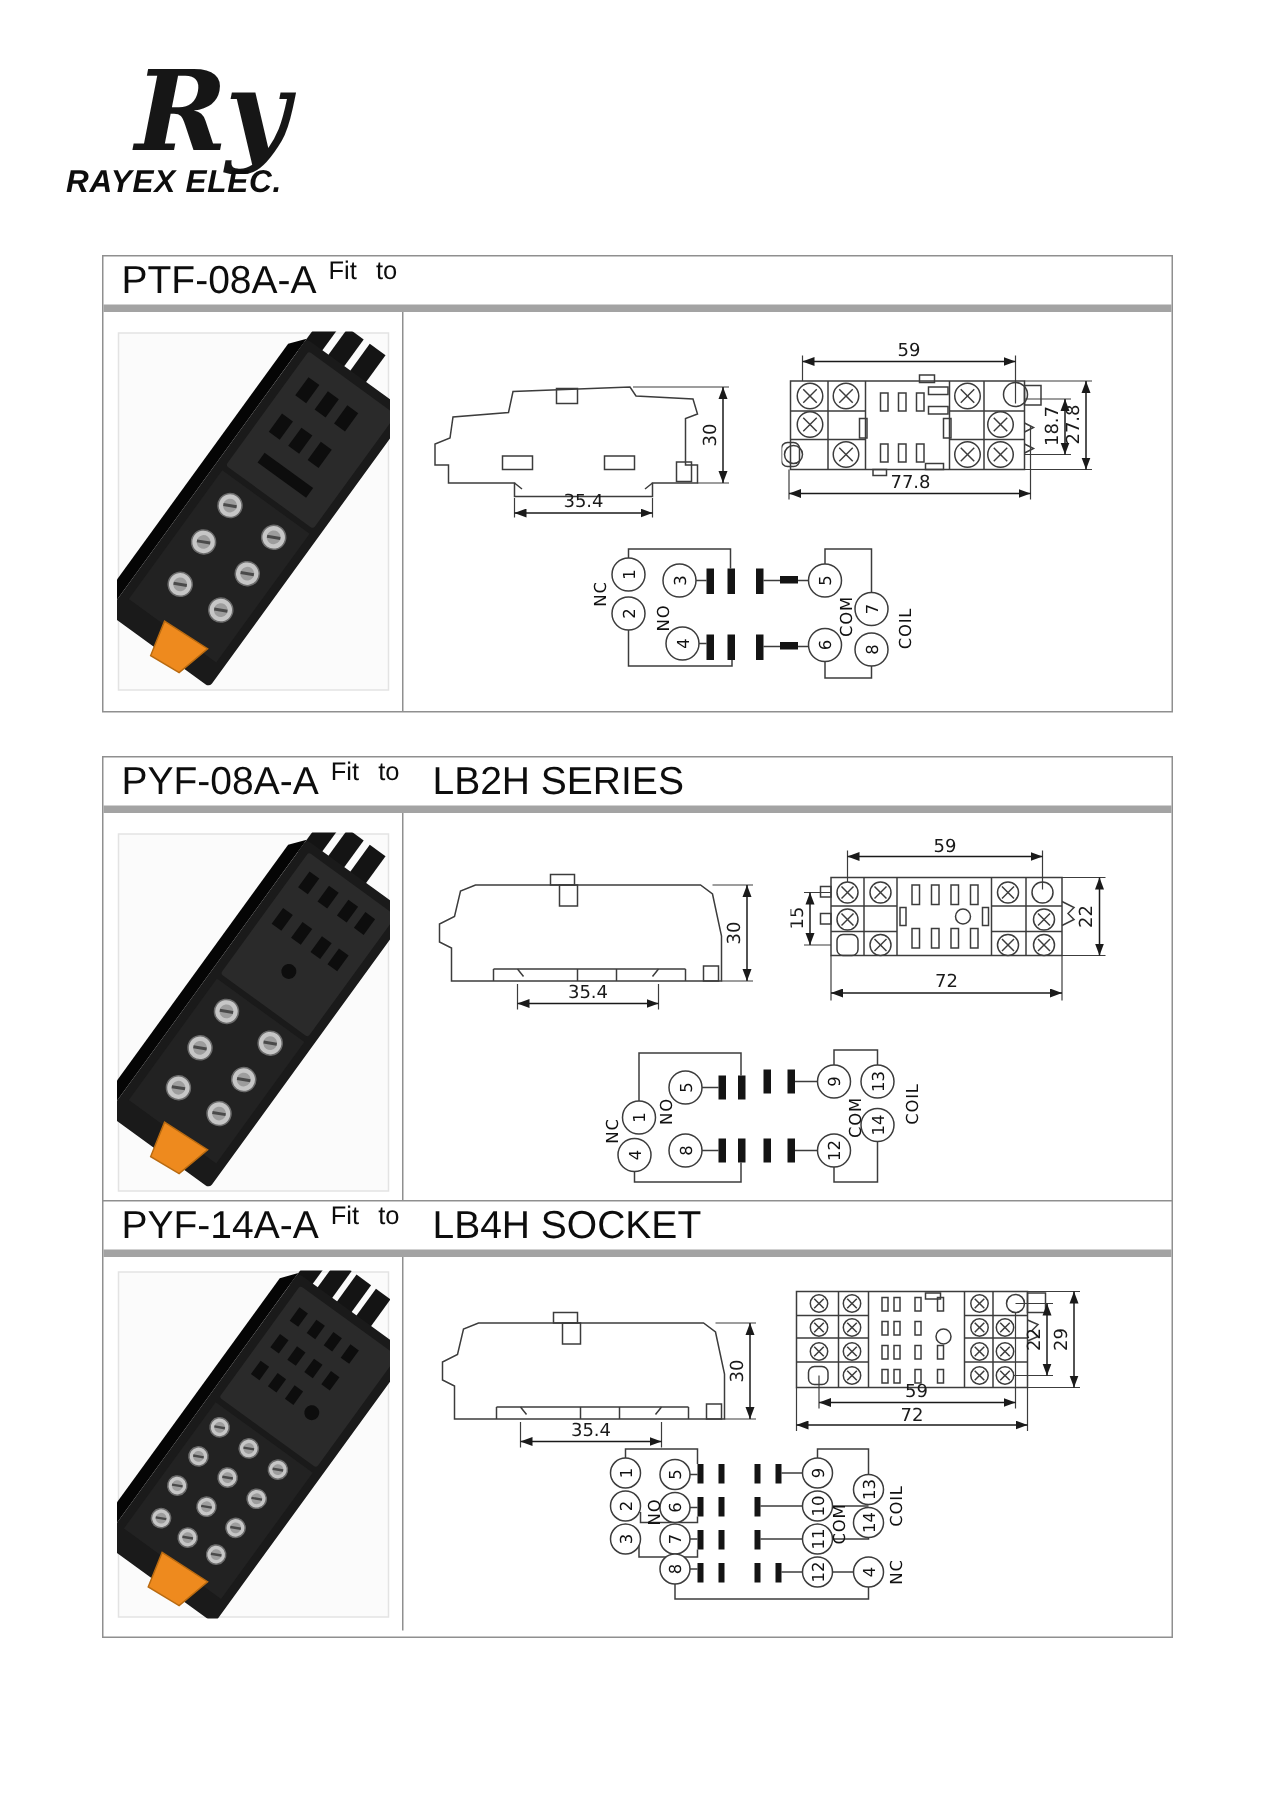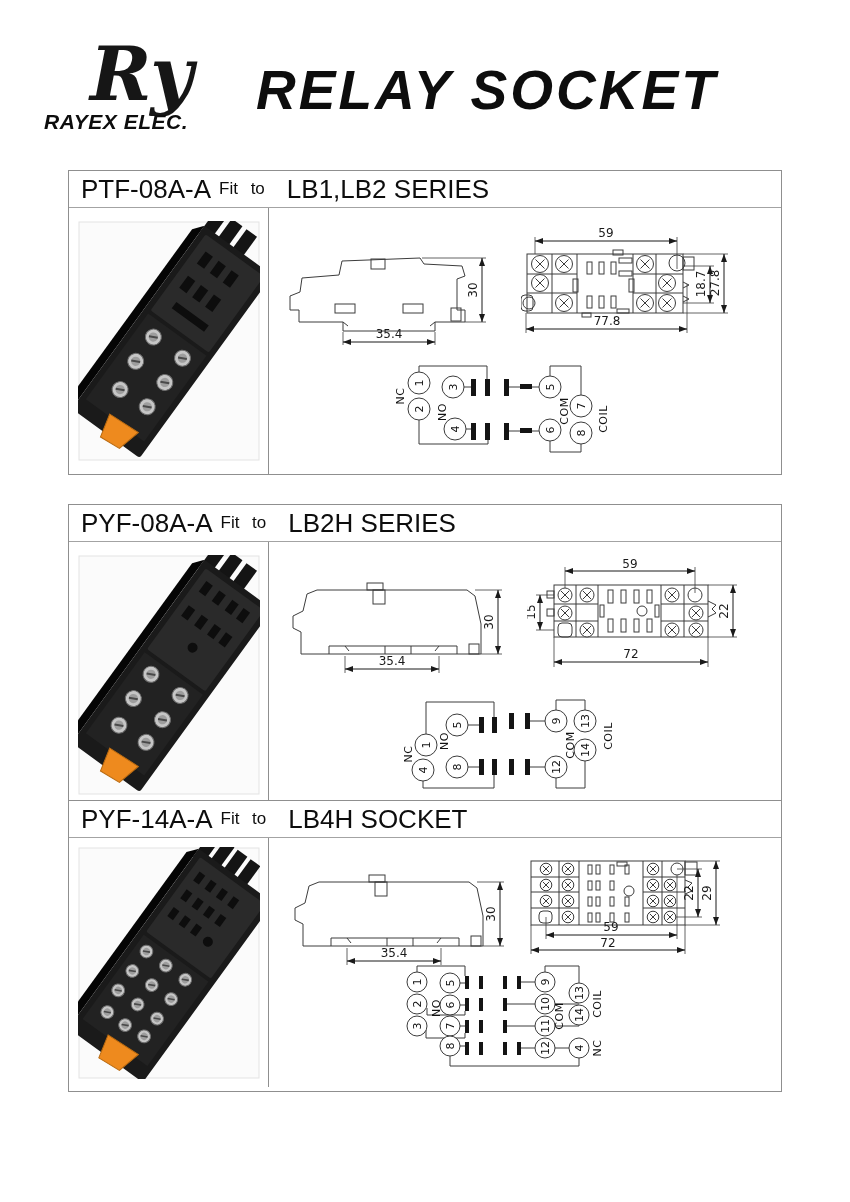--- a/index.html
+++ b/index.html
@@ -9,21 +9,21 @@
   svg{display:block}
   svg text{font-family:"DejaVu Sans",sans-serif}
   .dim{font-size:12px;fill:#1a1a1a}
   .pin{font-size:11px;fill:#111}
   .clab{font-size:11px;fill:#111;letter-spacing:.5px}
   
   .logo-company{left:44px;top:110px;font-size:21px;font-weight:bold;font-style:italic;letter-spacing:.5px}
   .page-title{left:256px;top:58px;margin:0;font-size:55px;font-weight:bold;font-style:italic;letter-spacing:3px;white-space:nowrap}
   
   .section{position:absolute;left:68px;width:714px;border:1px solid #8f8f8f;background:#fff;box-sizing:border-box}
-  .sec-title{height:37px;border-bottom:1px solid #a3a3a3;display:flex;align-items:center;padding-left:12px;box-sizing:border-box}
+  .sec-title{height:37px;border-bottom:5px solid #a3a3a3;display:flex;padding-left:12px;box-sizing:border-box}
   .model{font-size:26px}
   .fit{font-size:17px;margin-left:8px;word-spacing:8px}
   .series{font-size:26px;margin-left:22px}
   .sec-body{display:flex;position:relative}
   .photo-cell{width:200px;border-right:1px solid #8f8f8f;box-sizing:border-box;
               display:flex;align-items:center;justify-content:center}
   .draw-cell{position:relative;flex:1}
   .s1 .sec-body,.s2 .sec-body{height:266px}
   .s3 .sec-body{height:249px}
 </style>
@@ -64,28 +64,26 @@
         <line x1="-3.2" y1="1.6" x2="3.2" y2="-1.6" stroke="#4a4a4a" stroke-width="1.6"></line>
       </g>
   </defs>
 </svg>
 
 <div class="abs" style="left:0;top:0;width:850px;height:160px">
   <svg class="abs" style="left:60px;top:30px" width="170" height="86" viewBox="0 0 170 86">
     <text x="30" y="70" font-size="74" font-weight="bold" font-style="italic" style="font-family:'DejaVu Serif',serif" fill="#161616">Ry</text>
   </svg>
   <div class="abs logo-company">RAYEX ELEC.</div>
-  <h1 class="abs page-title">RELAY SOCKET</h1>
 </div>
 
 <div class="section s1" style="top:170px;height:305px">
   <div class="sec-title">
     <span class="model">PTF-08A-A</span>
     <span class="fit">Fit to</span>
-    <span class="series">LB1,LB2 SERIES</span>
   </div>
   <div class="sec-body">
     <div class="photo-cell">
       <svg width="182" height="240" viewBox="0 0 182 240">
         <rect x="1" y="1" width="180" height="238" fill="#fbfbfb" stroke="#e3e3e3"></rect>
         <g transform="rotate(36 91 120)">
           <rect x="52" y="-16" width="13" height="32" fill="#141414"></rect>
           <rect x="70" y="-16" width="13" height="32" fill="#141414"></rect>
           <rect x="88" y="-16" width="13" height="32" fill="#141414"></rect>
           <polygon points="44,16 52,6 52,232 44,222" fill="#050505"></polygon>

